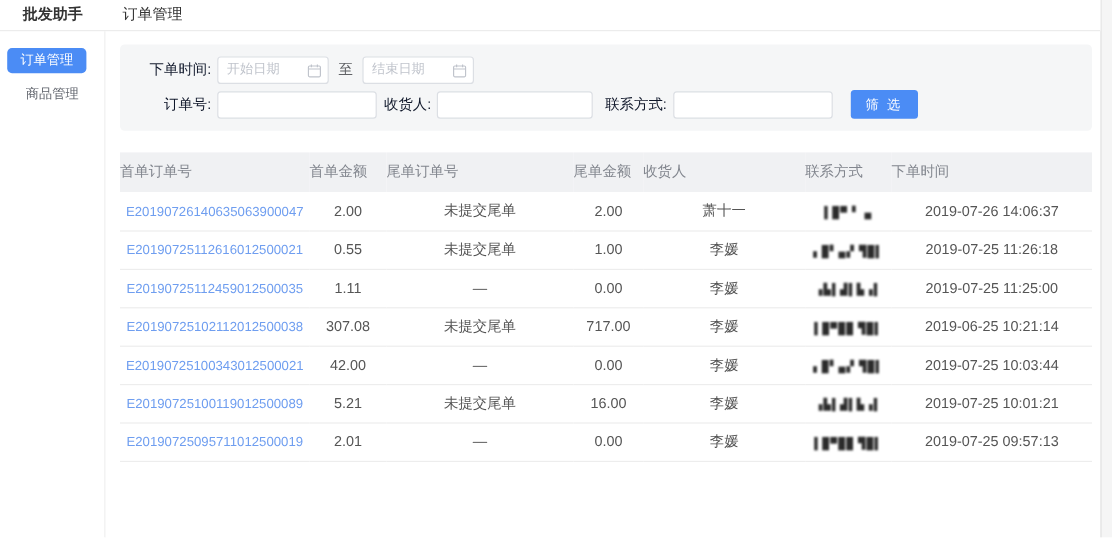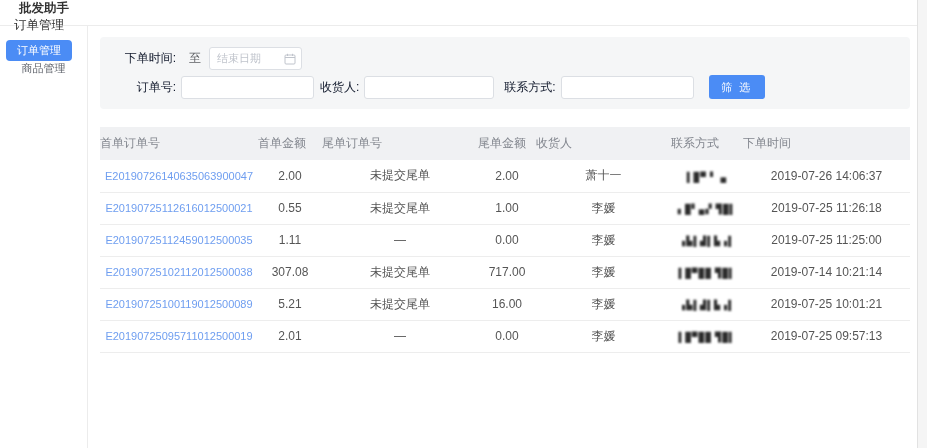--- a/index.html
+++ b/index.html
@@ -7,32 +7,32 @@
     font-family:"Liberation Sans","DejaVu Sans",sans-serif; font-size:12px; color:#333; }
 
   .app { position:relative; width:927px; height:448px; }
 
   
   .scroll-track { position:absolute; top:0; right:0; width:10px; height:448px;
     background:#f5f5f5; border-left:1px solid #e2e2e2; }
 
   
   .topbar { position:absolute; top:0; left:0; right:10px; height:26px;
-    border-bottom:1px solid #ececec; display:flex; background:#fff; z-index:2;flex-direction:column; }
+    border-bottom:1px solid #ececec; display:flex; background:#fff; z-index:2; }
   .brand { width:88px; display:flex; align-items:center; justify-content:center;
     font-weight:600; font-size:12.5px; color:#333; }
   .page-title { flex:1; display:flex; align-items:center; padding-left:14px;
     font-size:12.5px; color:#333; }
 
   
   .sidebar { position:absolute; top:26px; left:0; width:88px; bottom:0;
     border-right:1px solid #ececec; background:#fff; }
   .side-item-active { margin:14px 14px 0 6px; width:66px; height:21px; line-height:21px;
     border-radius:4px; text-align:center; font-size:11px; color:#fff; cursor:pointer; }
-  .side-item { text-align:center; font-size:11px; color:#5f636b; cursor:pointer; }
+  .side-item { margin-top:10px; text-align:center; font-size:11px; color:#5f636b; cursor:pointer; }
 
   
   .main { position:absolute; top:26px; left:88px; right:10px; bottom:0; background:#fff; }
 
   
   .filter-panel { margin:11px 7px 0 12px; background:#f5f6f7; border-radius:4px;
     padding:9px 14px 10px 14px; }
   .f-row { display:flex; align-items:center; height:24px; }
   .f-row + .f-row { margin-top:5px; }
   .f-label { width:62px; text-align:right; color:#0f172a; font-size:12px; margin-right:5px;
@@ -85,20 +85,29 @@
   <div class="sidebar">
     <div class="side-item-active" style="background: rgb(75, 140, 245);">订单管理</div>
     <div class="side-item">商品管理</div>
   </div>
 
   <div class="main">
 
     <div class="filter-panel">
       <div class="f-row">
         <span class="f-label">下单时间:</span>
+        <span class="date-input">
+          <input type="text" placeholder="开始日期" style="">
+          <svg class="cal-icon" viewBox="0 0 12 12">
+            <rect x="1" y="2" width="10" height="9" rx="1" fill="none" stroke="#c0c4cc" stroke-width="1"></rect>
+            <line x1="1" y1="4.5" x2="11" y2="4.5" stroke="#c0c4cc" stroke-width="1"></line>
+            <line x1="3.5" y1="0.8" x2="3.5" y2="3" stroke="#c0c4cc" stroke-width="1"></line>
+            <line x1="8.5" y1="0.8" x2="8.5" y2="3" stroke="#c0c4cc" stroke-width="1"></line>
+          </svg>
+        </span>
         <span class="to-label">至</span>
         <span class="date-input">
           <input type="text" placeholder="结束日期" style="">
           <svg class="cal-icon" viewBox="0 0 12 12">
             <rect x="1" y="2" width="10" height="9" rx="1" fill="none" stroke="#c0c4cc" stroke-width="1"></rect>
             <line x1="1" y1="4.5" x2="11" y2="4.5" stroke="#c0c4cc" stroke-width="1"></line>
             <line x1="3.5" y1="0.8" x2="3.5" y2="3" stroke="#c0c4cc" stroke-width="1"></line>
             <line x1="8.5" y1="0.8" x2="8.5" y2="3" stroke="#c0c4cc" stroke-width="1"></line>
           </svg>
         </span>
@@ -184,24 +193,37 @@
     <td>
       <a class="order-link">E20190725102112012500038</a>
     </td>
     <td class="amount-cell">307.08</td>
     <td>未提交尾单</td>
     <td class="amount-cell">717.00</td>
     <td>李媛</td>
     <td>
       <span class="redacted">▌█▀██ ▜█▌</span>
     </td>
-    <td class="time-cell">2019-07-14 10:21:14</td>
-  </tr>
-
-
+    <td class="time-cell">2019-06-25 10:21:14</td>
+  </tr>
+
+
+  <tr>
+    <td>
+      <a class="order-link">E20190725100343012500021</a>
+    </td>
+    <td class="amount-cell">42.00</td>
+    <td>—</td>
+    <td class="amount-cell">0.00</td>
+    <td>李媛</td>
+    <td>
+      <span class="redacted">▖█▘▄▞ ▜█▌</span>
+    </td>
+    <td class="time-cell">2019-07-25 10:03:44</td>
+  </tr>
 
   <tr>
     <td>
       <a class="order-link">E20190725100119012500089</a>
     </td>
     <td class="amount-cell">5.21</td>
     <td>未提交尾单</td>
     <td class="amount-cell">16.00</td>
     <td>李媛</td>
     <td>

